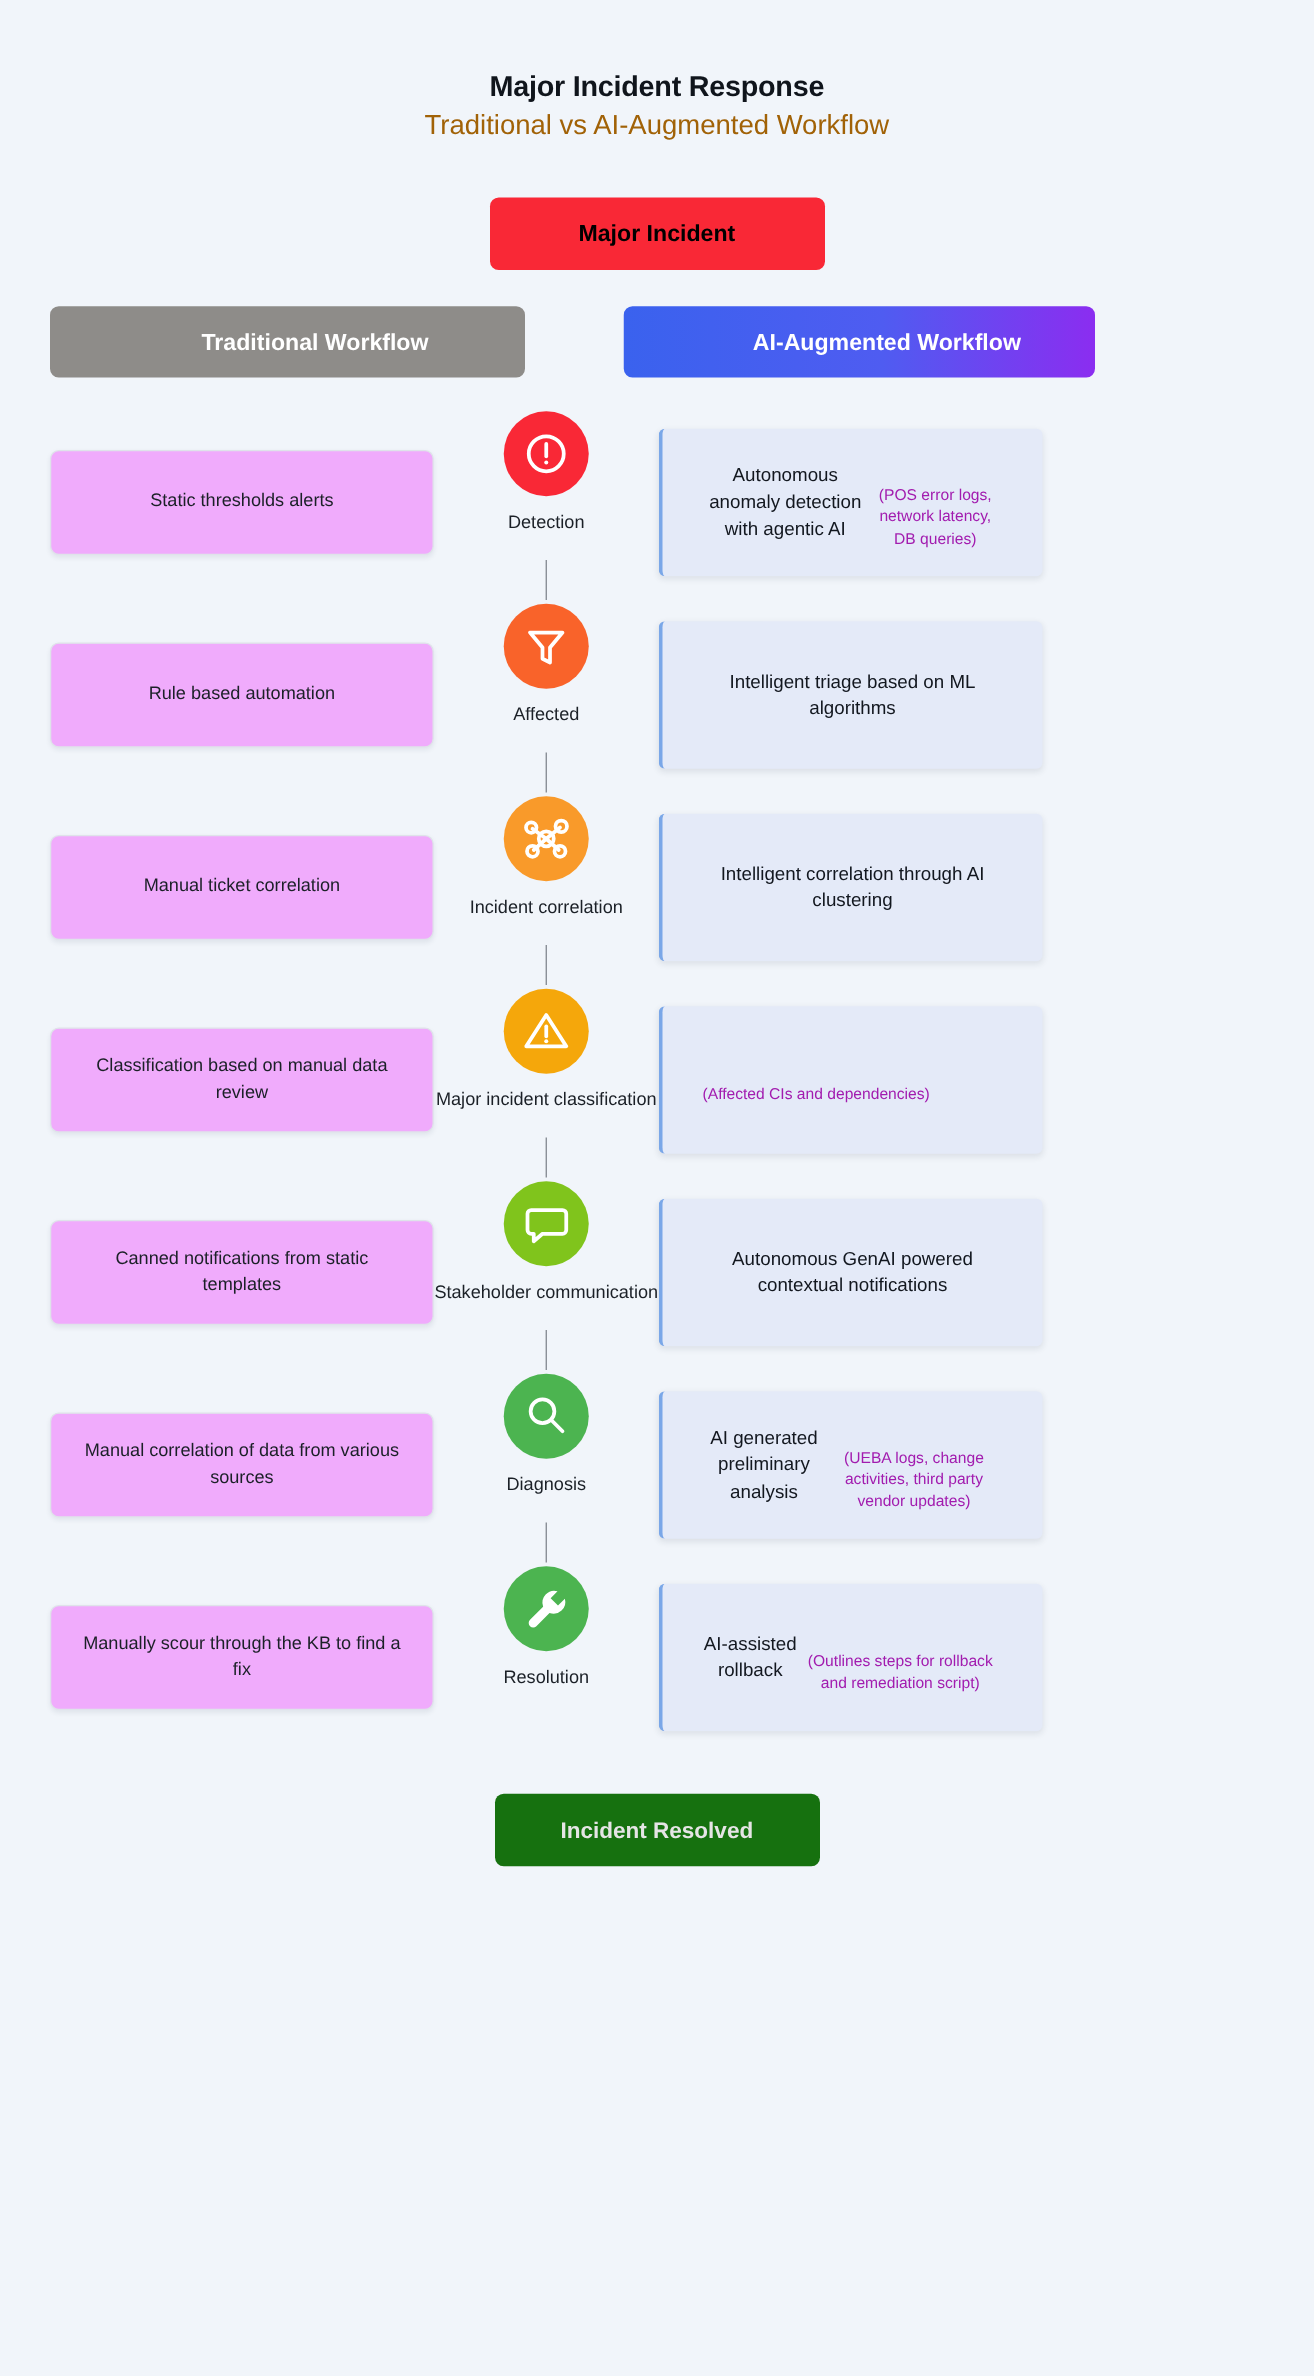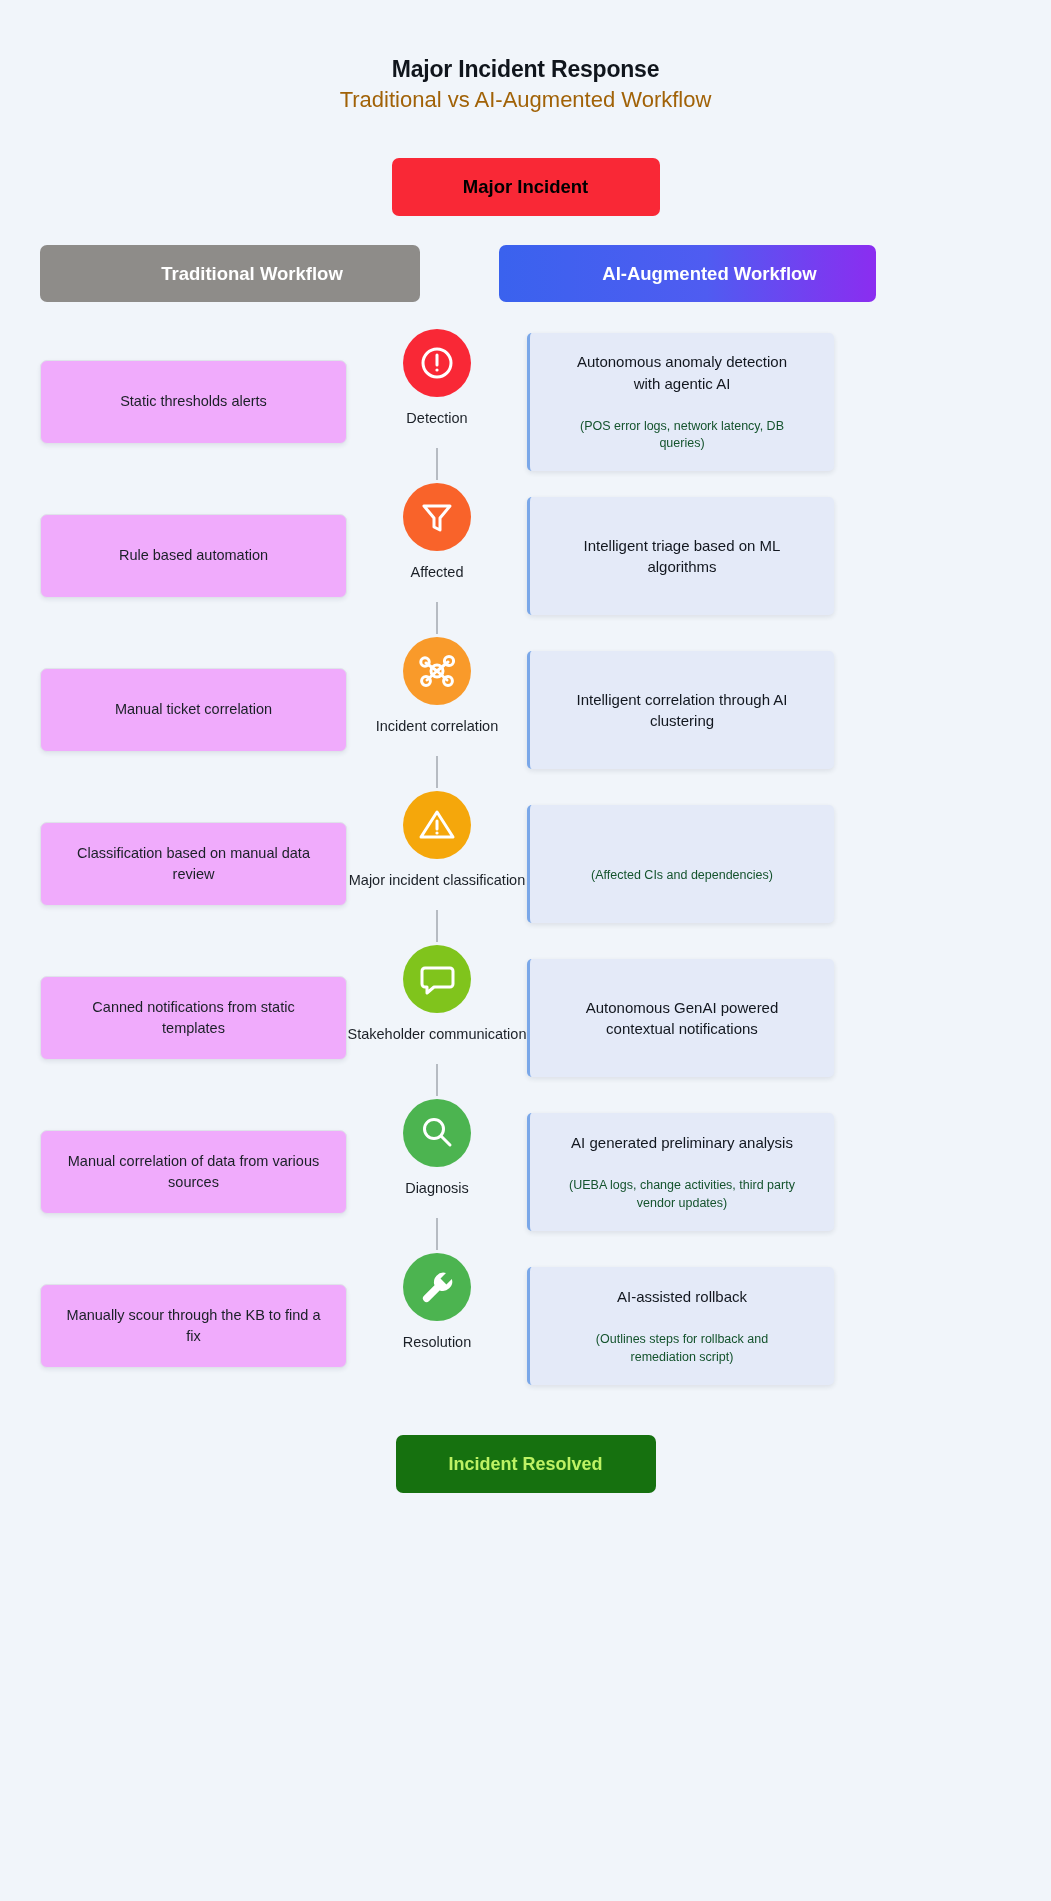--- a/index.html
+++ b/index.html
@@ -89,30 +89,30 @@
 
   .card-right {
     width: 307px;
     background: #e4eaf8;
     border-left: 3px solid #7aa7e8;
     border-radius: 5px;
     box-shadow: 0 2px 5px rgba(25,35,60,0.10);
     text-align: center;
     padding: 18px 32px;
     min-height: 118px;
-    display: flex; flex-direction: column; align-items: center; justify-content: center;
+    display: flex; flex-direction: row; align-items: center; justify-content: flex-start;
   }
   .card-right .main {
     font-size: 15px;
     color: #12171f;
     line-height: 1.42;
   }
   .card-right .sub {
     font-size: 12.5px;
-    color: #14532d;
+    color: #a21caf;
     margin-top: 24px;
     line-height: 1.4;
   }
 
   .connector {
     position: absolute;
     top: -31px;
     left: 50%;
     width: 1px;
     height: 32px;
@@ -133,21 +133,21 @@
     text-align: center;
     line-height: 1.3;
   }
 
   .resolved-banner {
     width: 260px; height: 58px;
     margin: 32px auto 0 auto;
     background: #16710f;
     border-radius: 7px;
     display: flex; align-items: center; justify-content: center;
-    color: #bef264;
+    color: #e5e5e5;
     font-size: 18px;
     font-weight: bold;
   }
 </style>
 </head>
 <body>
 
 <div class="page">
 
   <div class="title">Major Incident Response</div>

